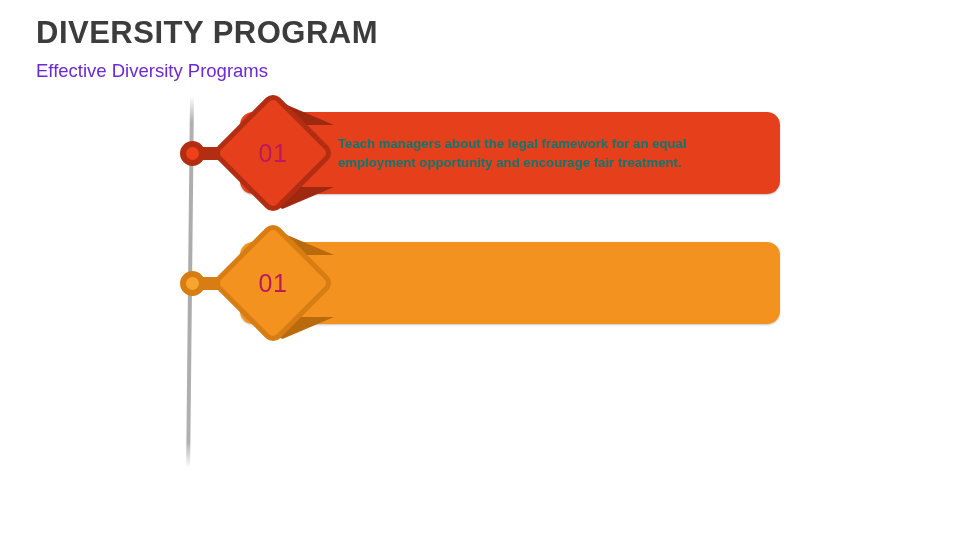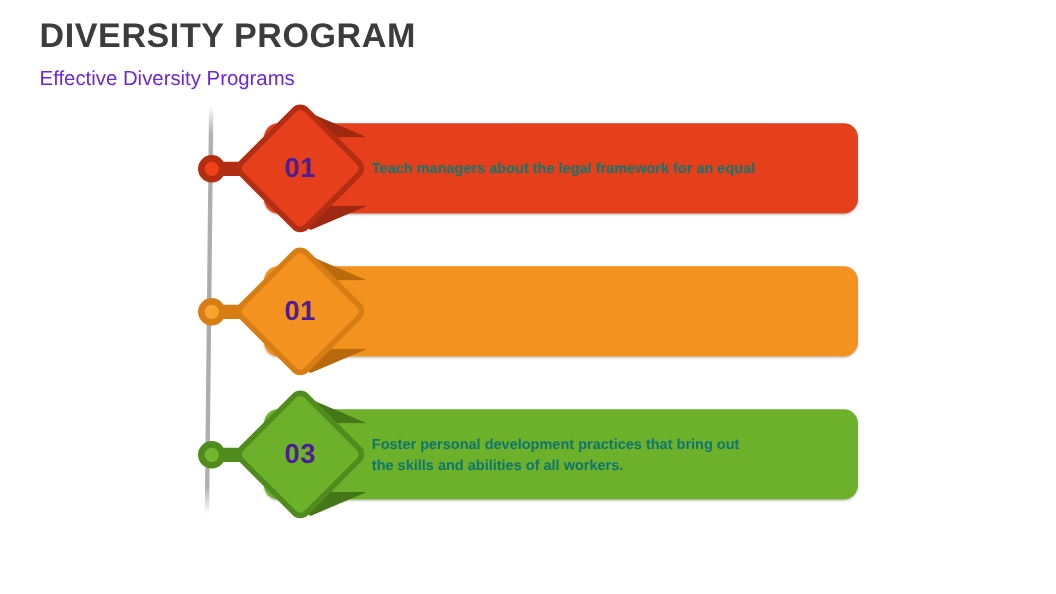--- a/index.html
+++ b/index.html
@@ -145,23 +145,23 @@
   }
   .diamond-num {
     position: absolute;
     left: 229px;
     top: 6px;
     width: 88px;
     height: 88px;
     display: flex;
     align-items: center;
     justify-content: center;
-    color: #4c1d95;
+    color: #be185d;
     font-size: 25px;
-    font-weight: bold;
+    font-weight: normal;
     letter-spacing: 0.5px;
   }
 
   
   .stem {
     position: absolute;
     left: 196px;
     top: 44px;
     width: 46px;
     height: 13px;
@@ -196,42 +196,29 @@
     <div class="banner" id="banner-0" style="background: rgb(229, 64, 27);"></div>
     <div class="banner-shade"></div>
     <div class="wedge wedge-top" id="wedgetop-0" style="background: rgb(158, 40, 16);"></div>
     <div class="wedge wedge-bottom" id="wedgebot-0" style="background: rgb(158, 40, 16);"></div>
     <div class="stem" id="stem-0" style="background: rgb(178, 45, 18);"></div>
     <div class="dot" id="dot-0" style="border-color: rgb(178, 45, 18); background: rgb(239, 64, 25);"></div>
     <div class="diamond" id="diamond-0" style="background: rgb(229, 64, 27); border-color: rgb(178, 45, 18);"></div>
     <div class="diamond-num" id="dnum-0">01</div>
     <div class="banner-text">
       <span>Teach managers about the legal framework for an equal</span>
+      <span>employment opportunity and encourage fair treatment.</span>
     </div>
   </div>
 
   <div class="row row-2">
     <div class="banner" id="banner-1" style="background: rgb(243, 146, 31);"></div>
     <div class="banner-shade"></div>
     <div class="wedge wedge-top" id="wedgetop-1" style="background: rgb(185, 106, 13);"></div>
     <div class="wedge wedge-bottom" id="wedgebot-1" style="background: rgb(185, 106, 13);"></div>
     <div class="stem" id="stem-1" style="background: rgb(215, 125, 19);"></div>
     <div class="dot" id="dot-1" style="border-color: rgb(215, 125, 19); background: rgb(247, 165, 46);"></div>
     <div class="diamond" id="diamond-1" style="background: rgb(243, 146, 31); border-color: rgb(215, 125, 19);"></div>
     <div class="diamond-num" id="dnum-1">01</div>
   </div>
 
-  <div class="row row-3">
-    <div class="banner" id="banner-2" style="background: rgb(109, 177, 42);"></div>
-    <div class="banner-shade"></div>
-    <div class="wedge wedge-top" id="wedgetop-2" style="background: rgb(67, 119, 23);"></div>
-    <div class="wedge wedge-bottom" id="wedgebot-2" style="background: rgb(67, 119, 23);"></div>
-    <div class="stem" id="stem-2" style="background: rgb(79, 140, 29);"></div>
-    <div class="dot" id="dot-2" style="border-color: rgb(79, 140, 29); background: rgb(116, 183, 47);"></div>
-    <div class="diamond" id="diamond-2" style="background: rgb(109, 177, 42); border-color: rgb(79, 140, 29);"></div>
-    <div class="diamond-num" id="dnum-2">03</div>
-    <div class="banner-text">
-      <span>Foster personal development practices that bring out</span>
-      <span>the skills and abilities of all workers.</span>
-    </div>
-  </div>
 
 </div>
 
 </body></html>

